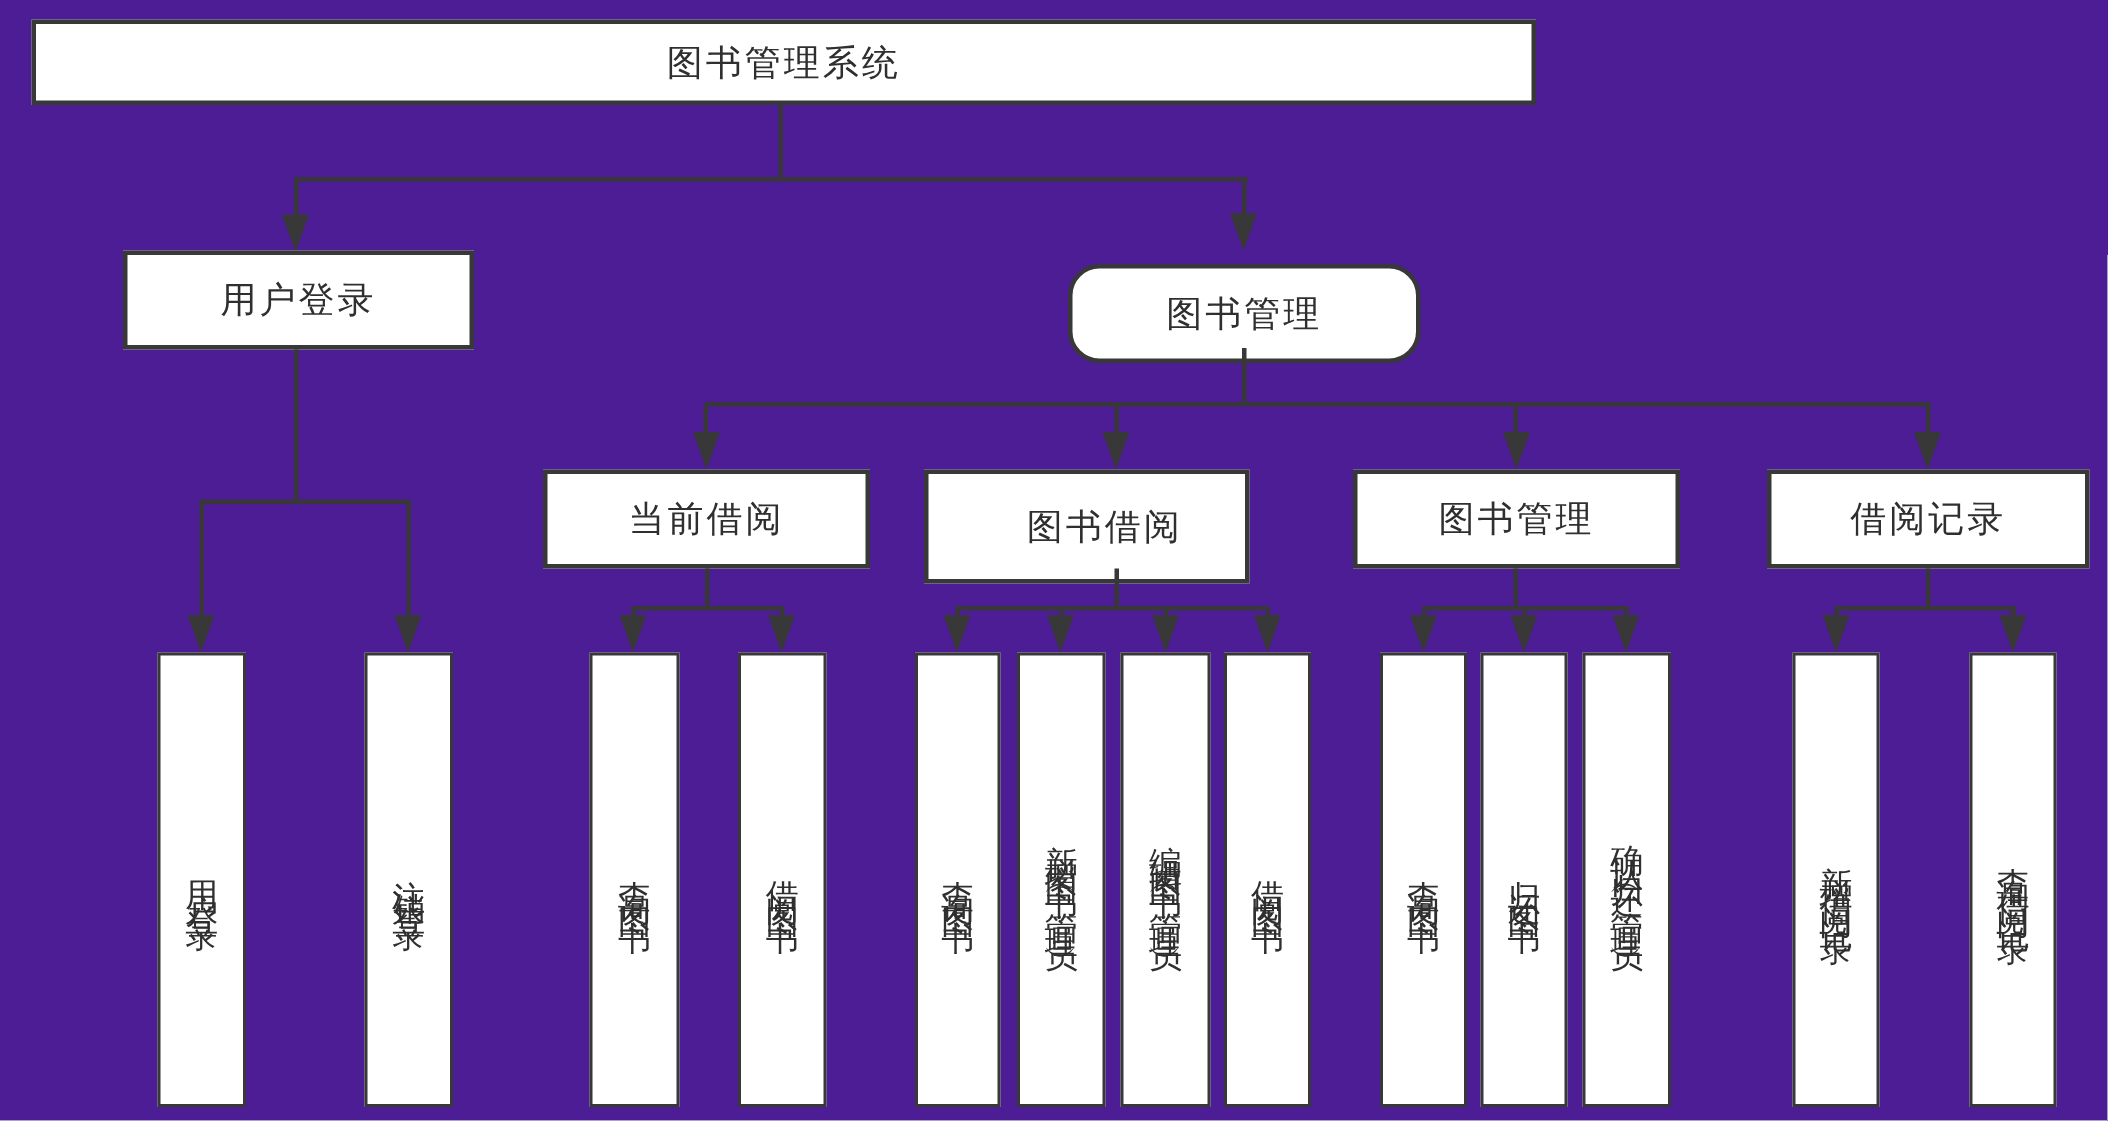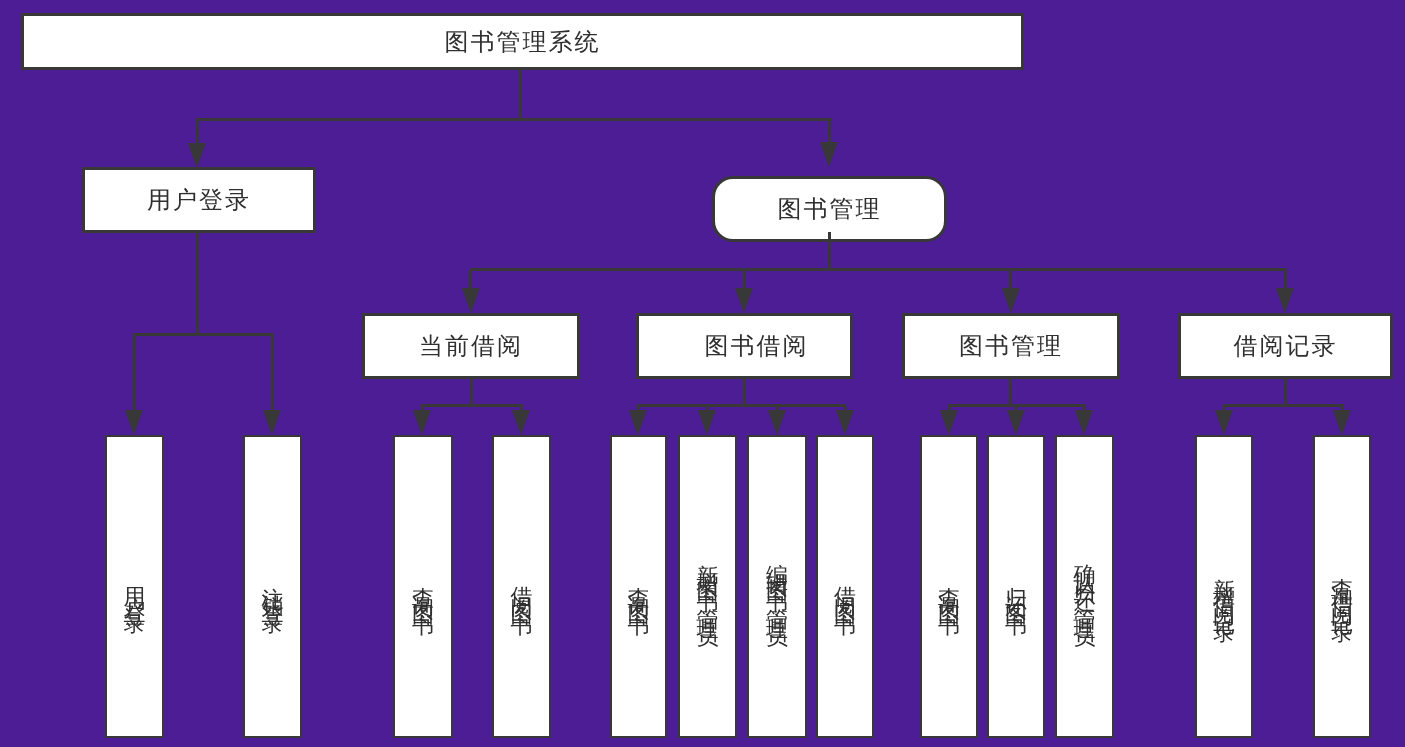--- a/index.html
+++ b/index.html
@@ -70,21 +70,21 @@
   <div class="line" style="left:743px; top:270px; width:3px; height:20px;"></div>
   <div class="arrow" style="left:735px; top:288px;"></div>
   <div class="line" style="left:1009px; top:270px; width:3px; height:20px;"></div>
   <div class="arrow" style="left:1002px; top:288px;"></div>
   <div class="line" style="left:1284px; top:270px; width:3px; height:20px;"></div>
   <div class="arrow" style="left:1276px; top:288px;"></div>
 
   <div class="box" style="left:362px; top:313px; width:218px; height:66px;">
     <span>当前借阅</span>
   </div>
-  <div class="box" style="left:636px; top:313px; width:217px; height:66px;padding-left:24px;">
+  <div class="box" style="left:616px; top:313px; width:217px; height:76px;padding-left:24px;">
     <span>图书借阅</span>
   </div>
   <div class="box" style="left:902px; top:313px; width:218px; height:66px;">
     <span>图书管理</span>
   </div>
   <div class="box" style="left:1178px; top:313px; width:215px; height:66px;">
     <span>借阅记录</span>
   </div>
 
   <div class="line" style="left:470px; top:379px; width:3px; height:27px;"></div>

